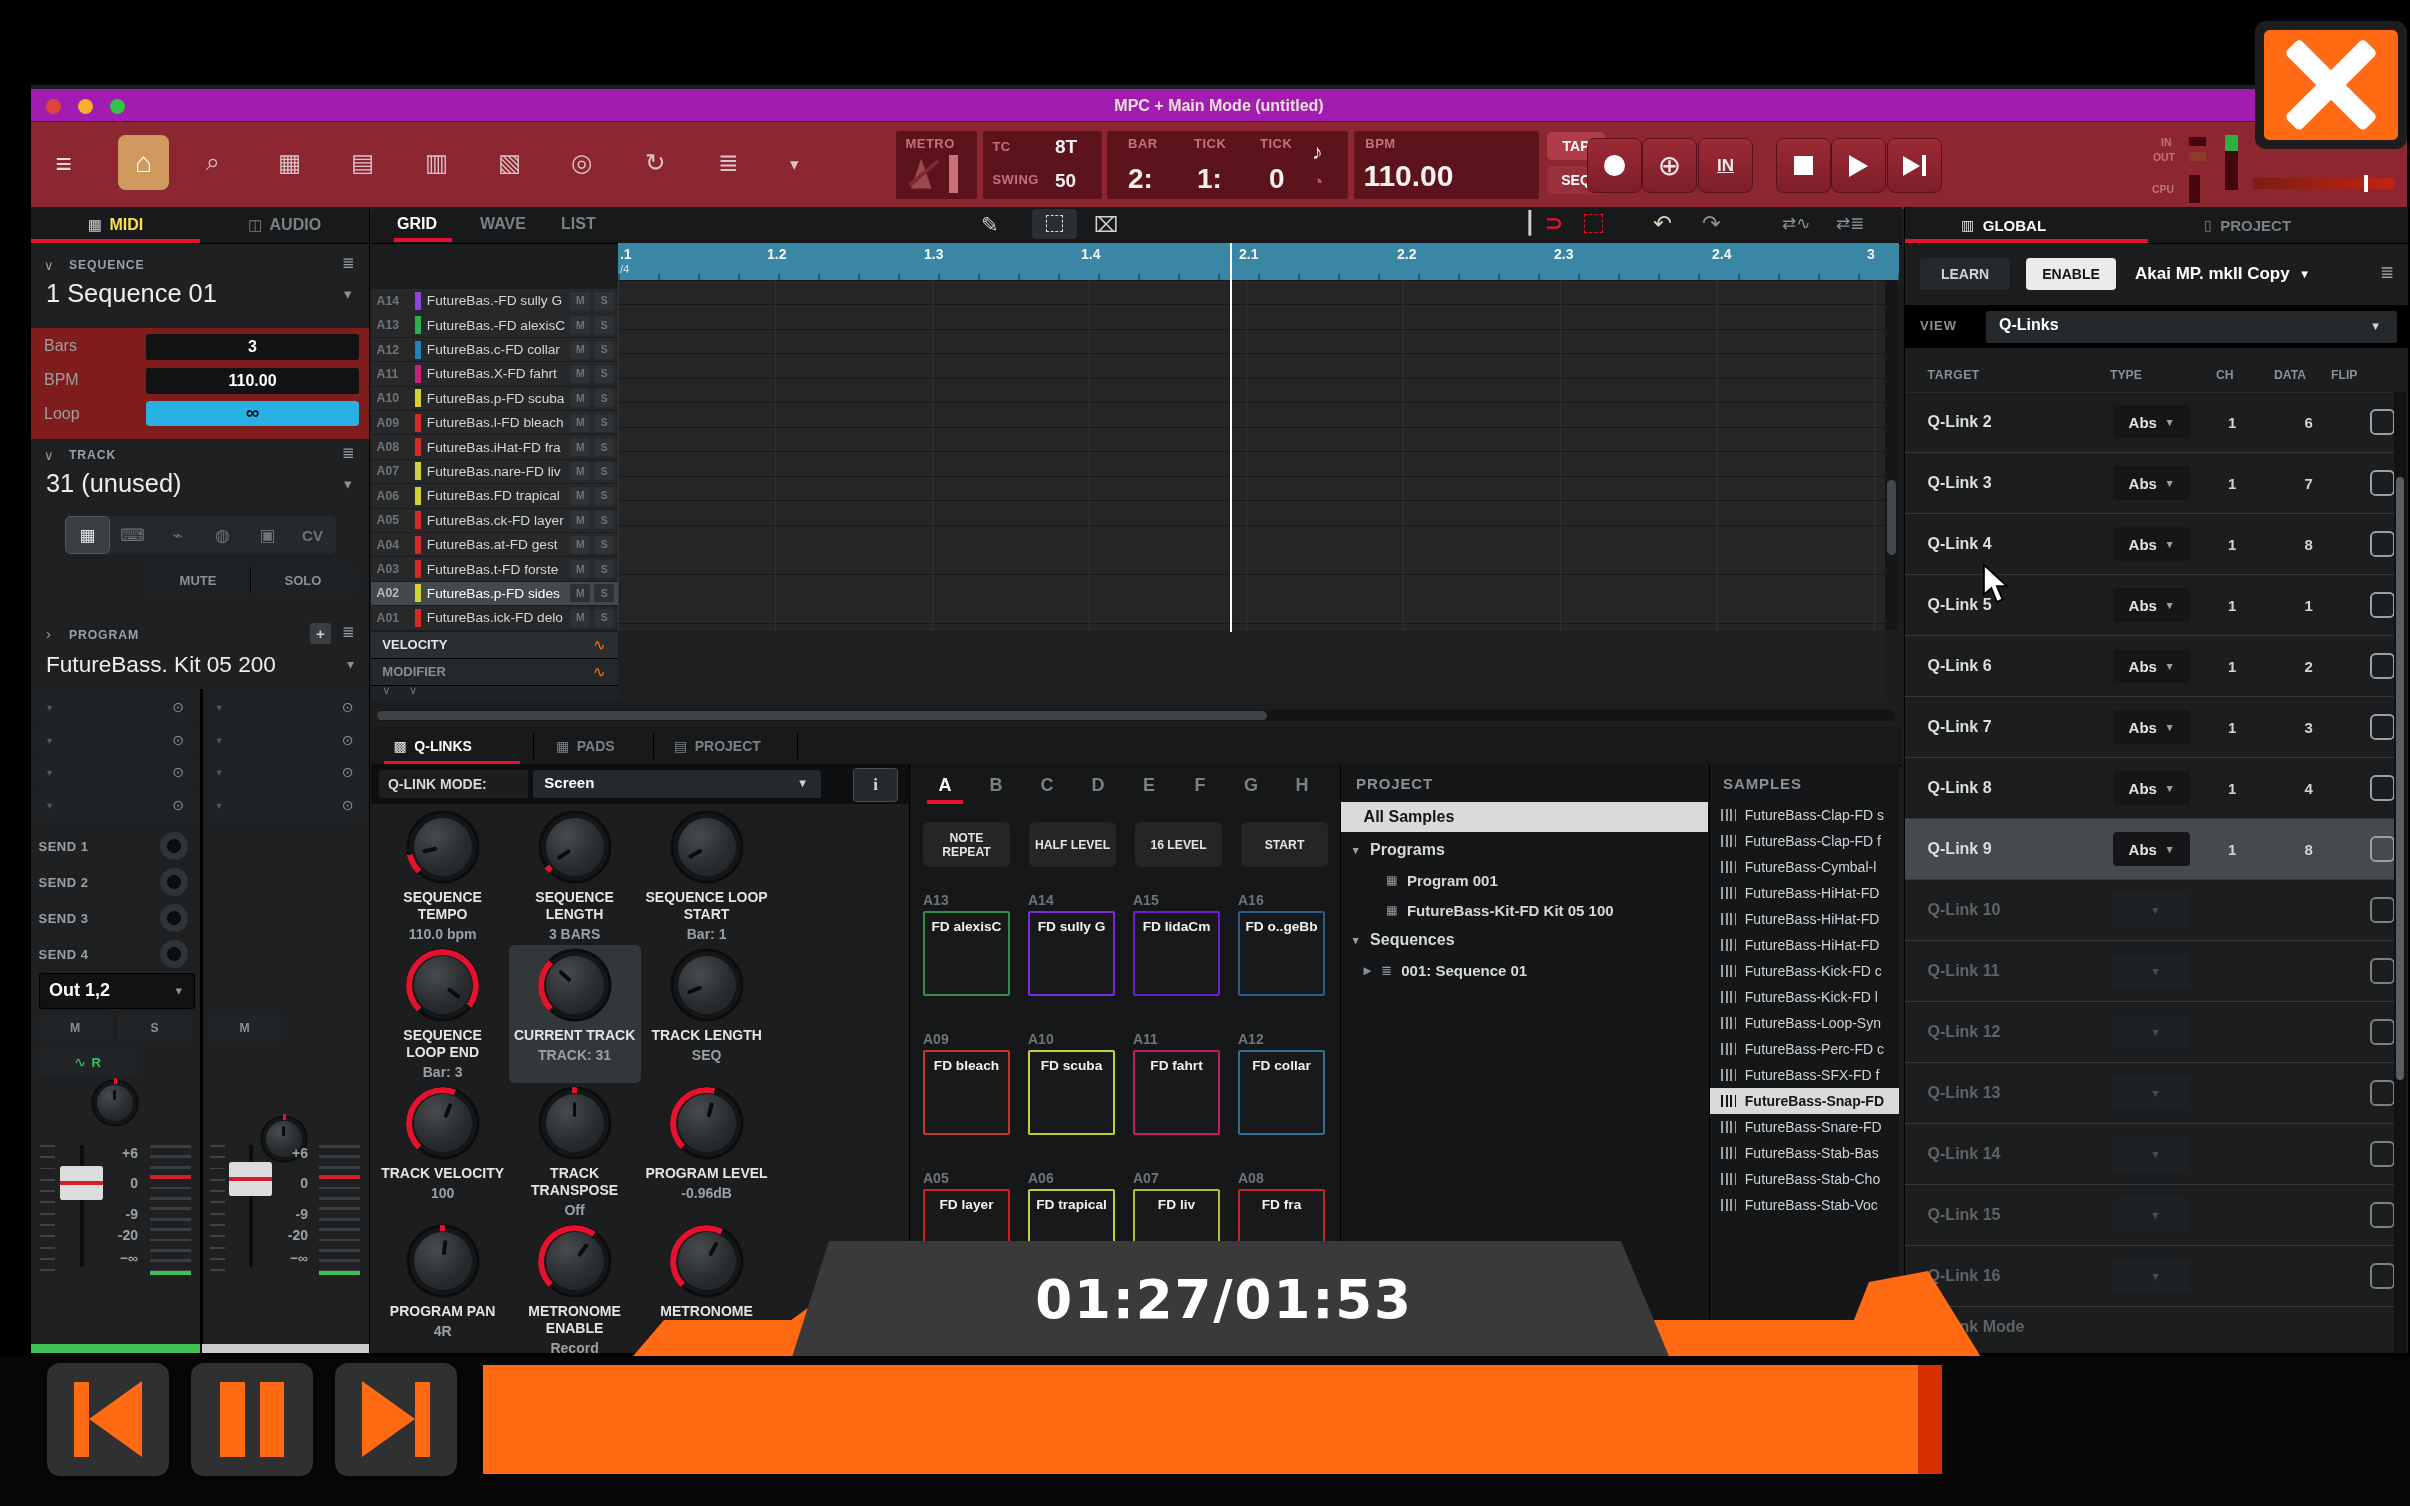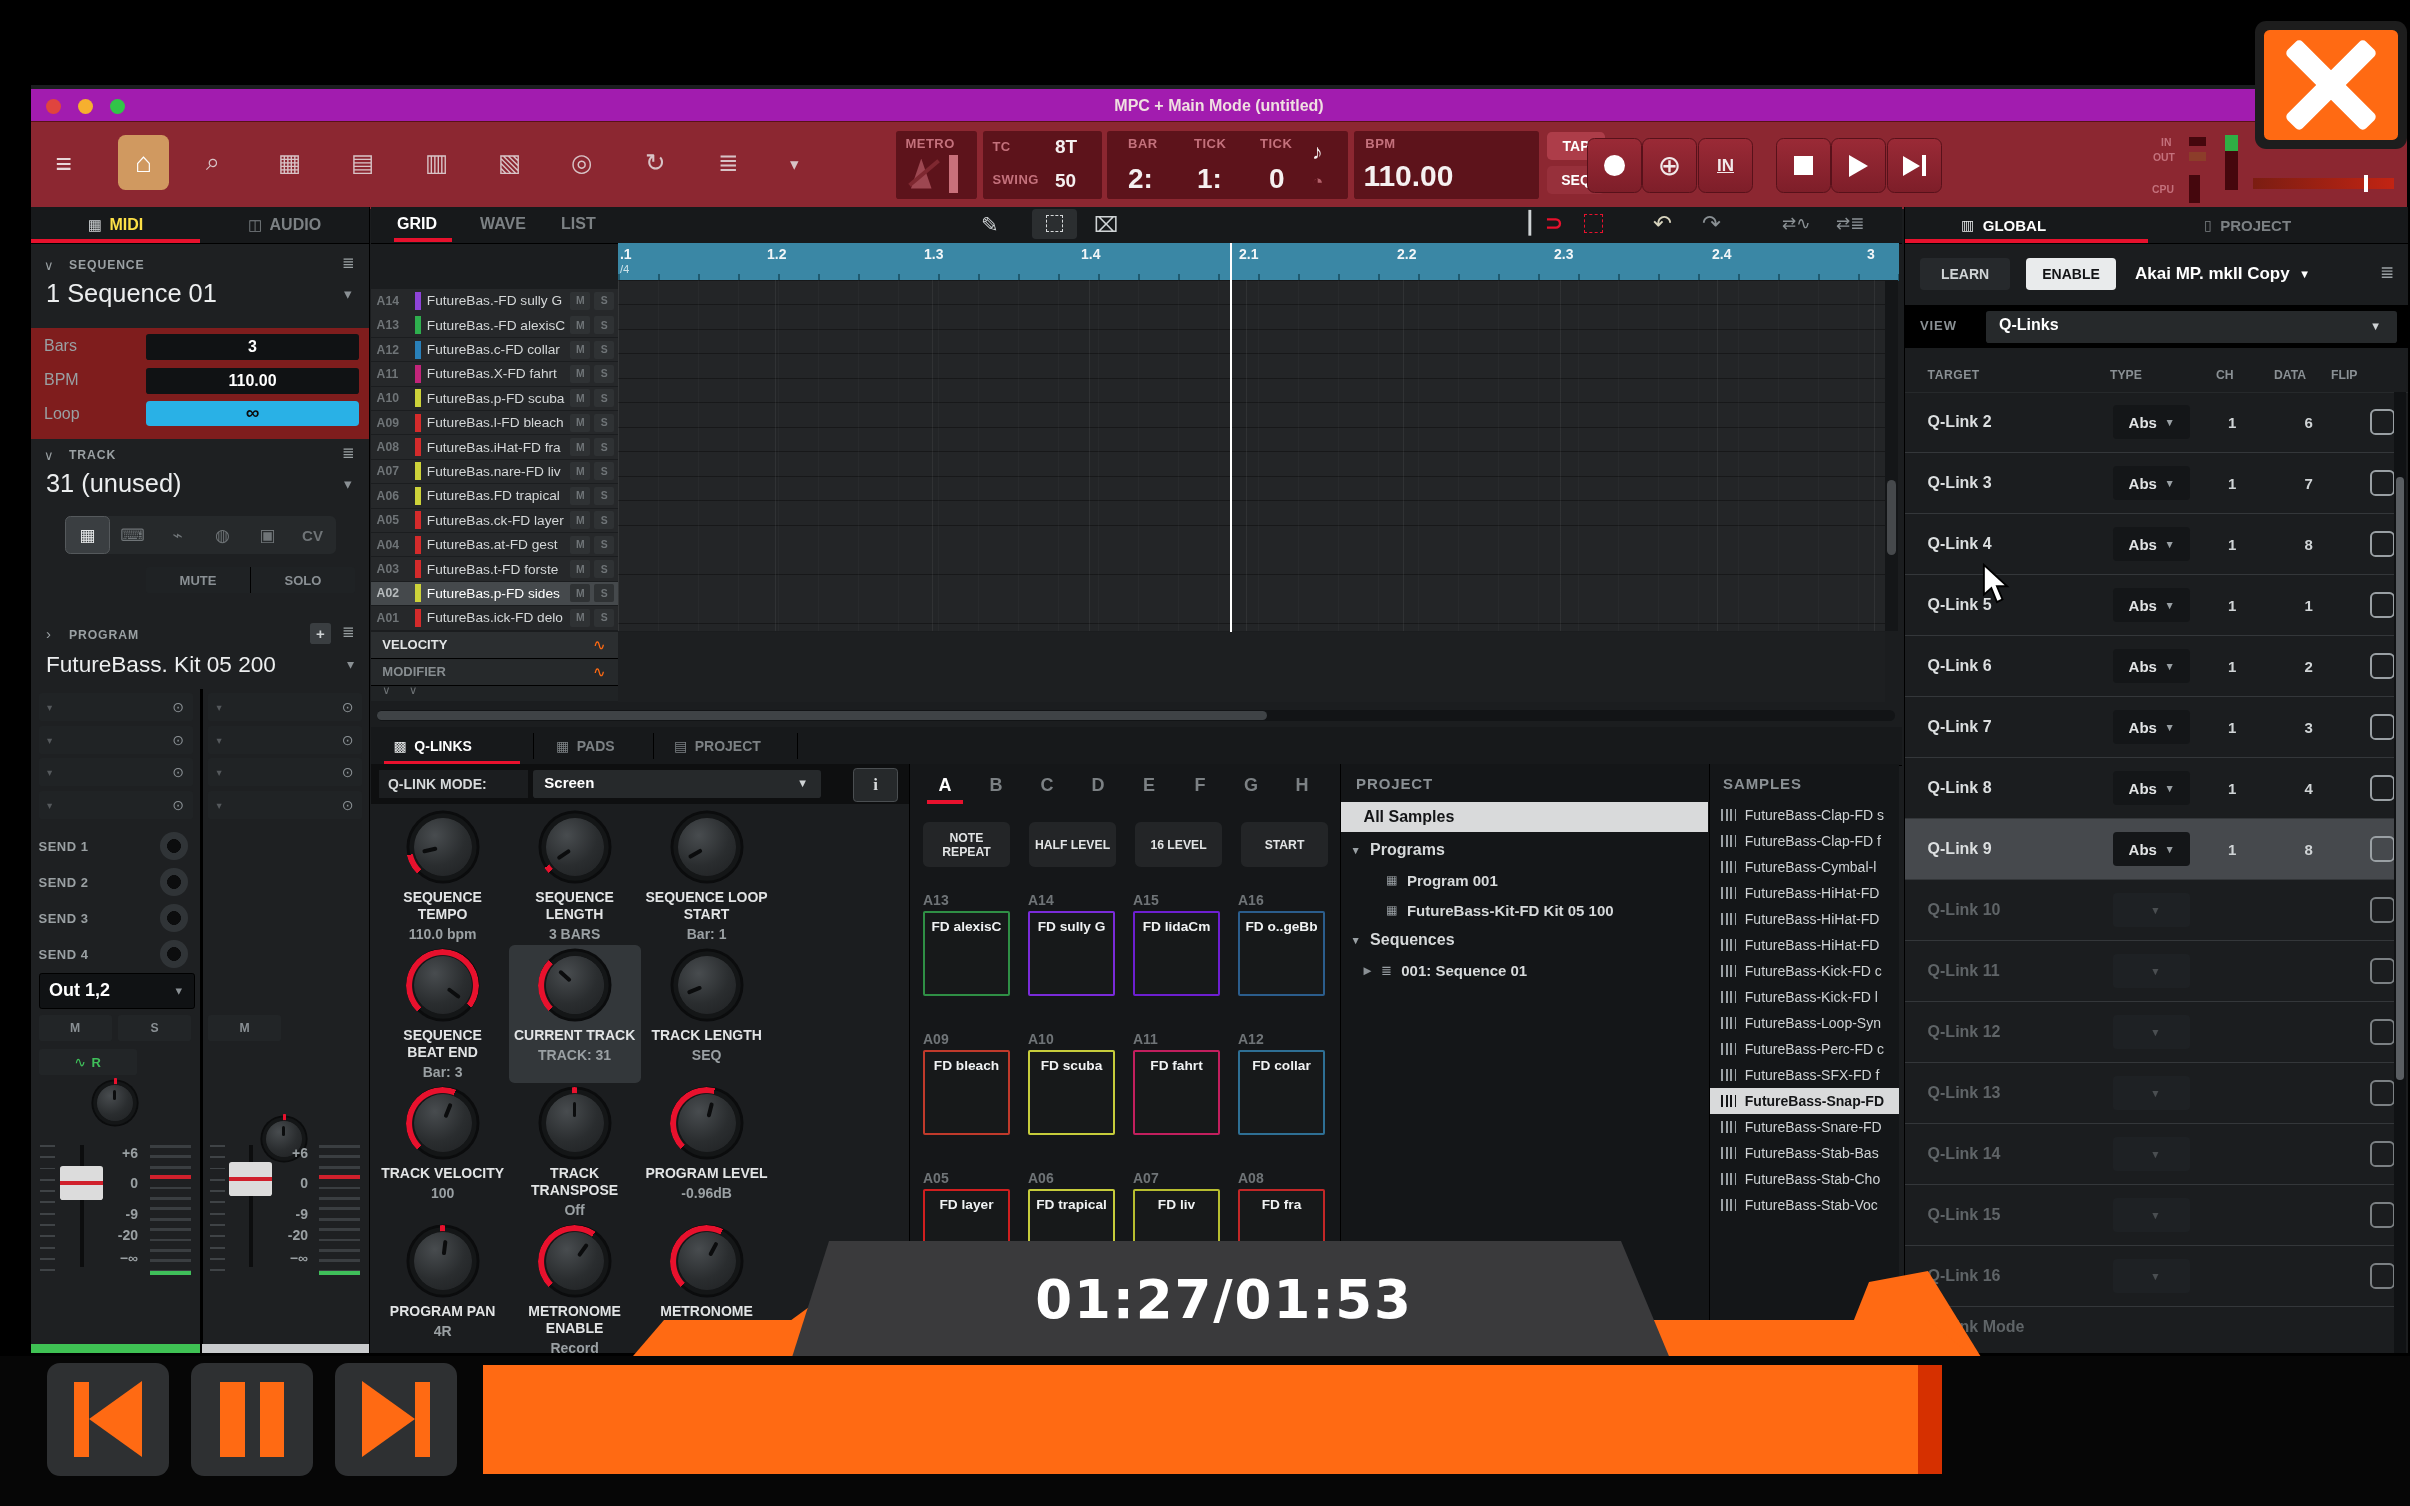--- a/index.html
+++ b/index.html
@@ -598,21 +598,21 @@
             <div class="knob" style="--arc:0;--ang:-120deg">
                 <span class="pt"></span>
               </div>
             <div class="lab"><span>SEQUENCE LOOP</span><br><span>START</span></div>
             <div class="val">Bar: 1</div>
           </div>
             <div class="qcell">
             <div class="knob" style="--arc:97;--ang:127deg">
                 <span class="pt"></span>
               </div>
-            <div class="lab"><span>SEQUENCE</span><br><span>BEAT END</span></div>
+            <div class="lab"><span>SEQUENCE</span><br><span>LOOP END</span></div>
             <div class="val">Bar: 3</div>
           </div>
             <div class="qcell" data-state="selected">
             <div class="knob" style="--arc:33;--ang:-48deg">
                 <span class="pt"></span>
               </div>
             <div class="lab"><span>CURRENT TRACK</span><br><span></span></div>
             <div class="val">TRACK: 31</div>
           </div>
             <div class="qcell">

